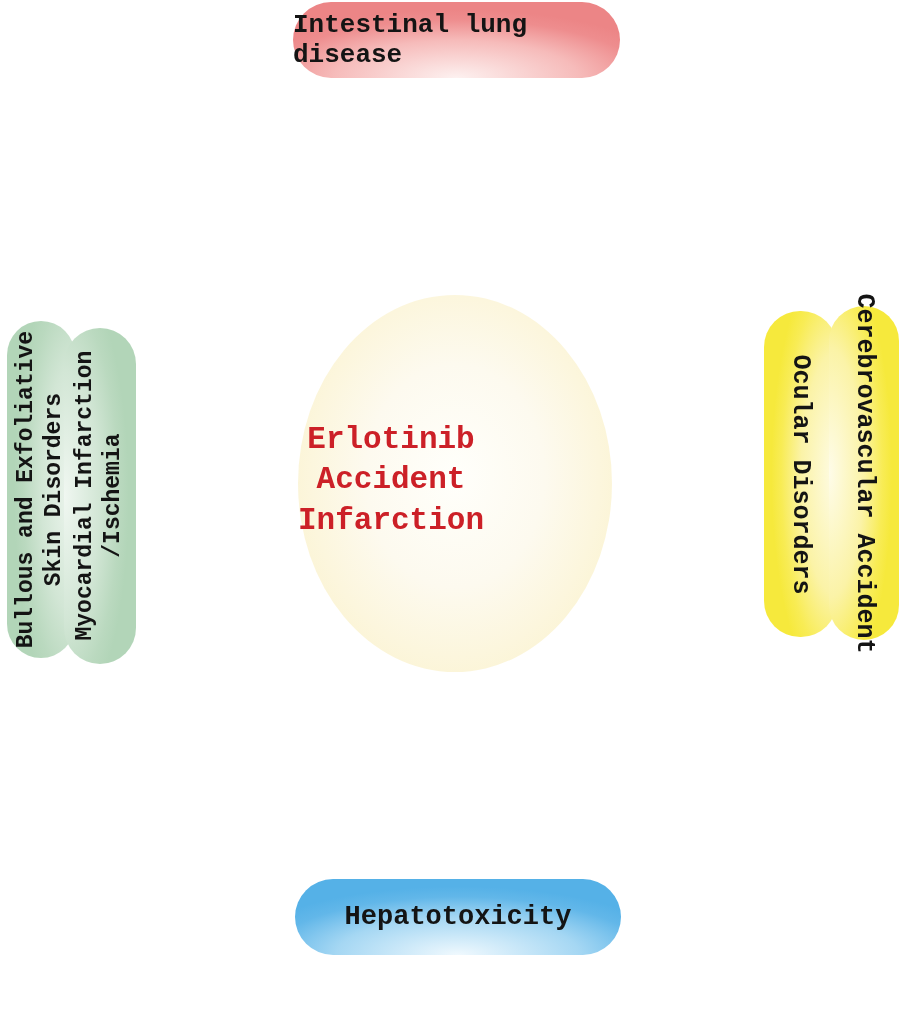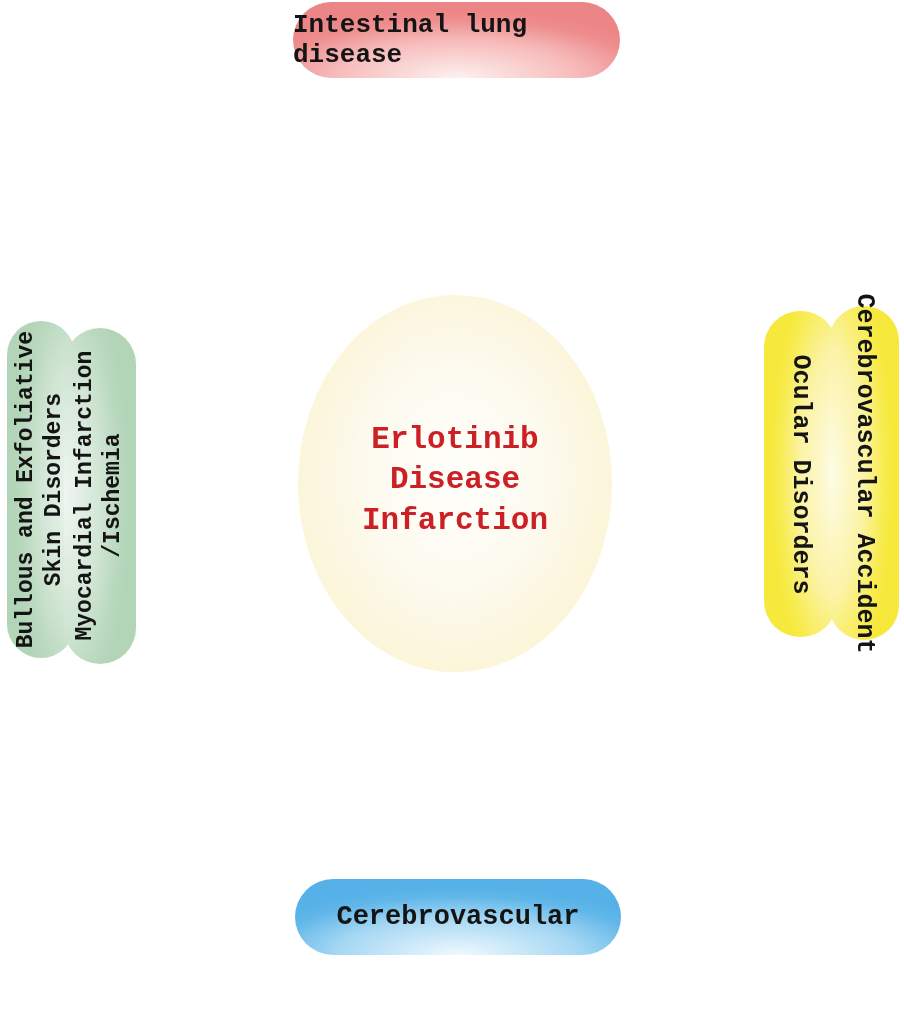--- a/index.html
+++ b/index.html
@@ -98,21 +98,21 @@
 
   
   .center-ellipse {
     position: absolute;
     left: 298px; top: 295px; width: 314px; height: 377px;
     border-radius: 50%;
     background: radial-gradient(ellipse at 50% 48%,
       #fffffb 0%, #fdfaef 40%, #fcf6dd 65%, #faf2cc 88%, rgba(250,242,204,0.55) 97%, rgba(255,255,255,0) 100%);
     display: flex;
     align-items: center;
-    justify-content: center;
+    justify-content: flex-start;
   }
   .center-title {
     color: #cc2027;
     font-weight: bold;
     font-size: 31px;
     line-height: 1.3;
     text-align: center;
     margin-top: -6px;
   }
   .center-line { display: block; }
@@ -144,24 +144,24 @@
       <span>Ocular Disorders</span>
     </div>
   </div>
   <div class="pill pill-v pill-right2">
     <div class="rot-cw">
       <span>Cerebrovascular Accident</span>
     </div>
   </div>
 
   <div class="pill pill-h pill-bottom1">
-    <span>Cerebrovascular</span>
+    <span>Hepatotoxicity</span>
   </div>
 
   <div class="center-ellipse">
     <div class="center-title">
       <span class="center-line">Erlotinib</span>
-      <span class="center-line">Disease</span>
+      <span class="center-line">Accident</span>
       <span class="center-line">Infarction</span>
     </div>
   </div>
 
 </div>
 
 </body></html>

